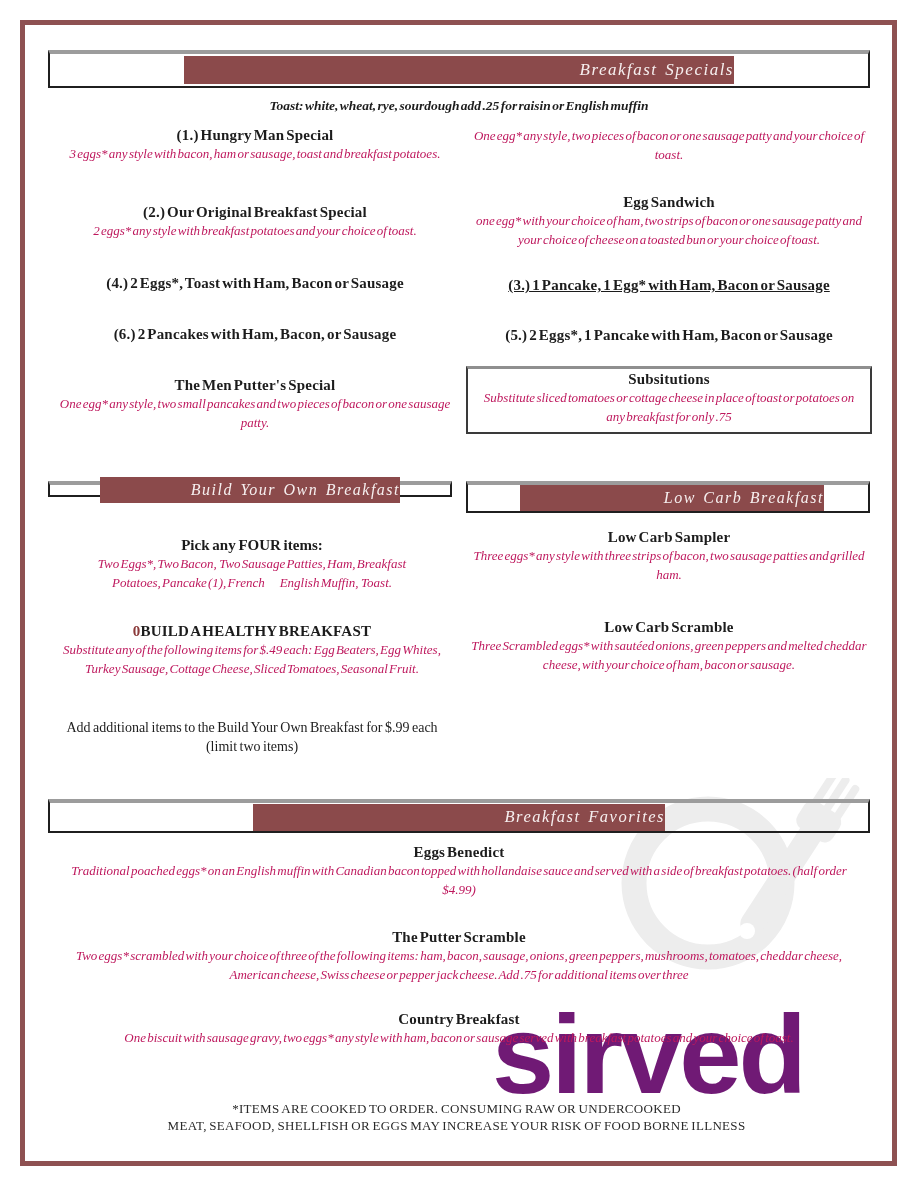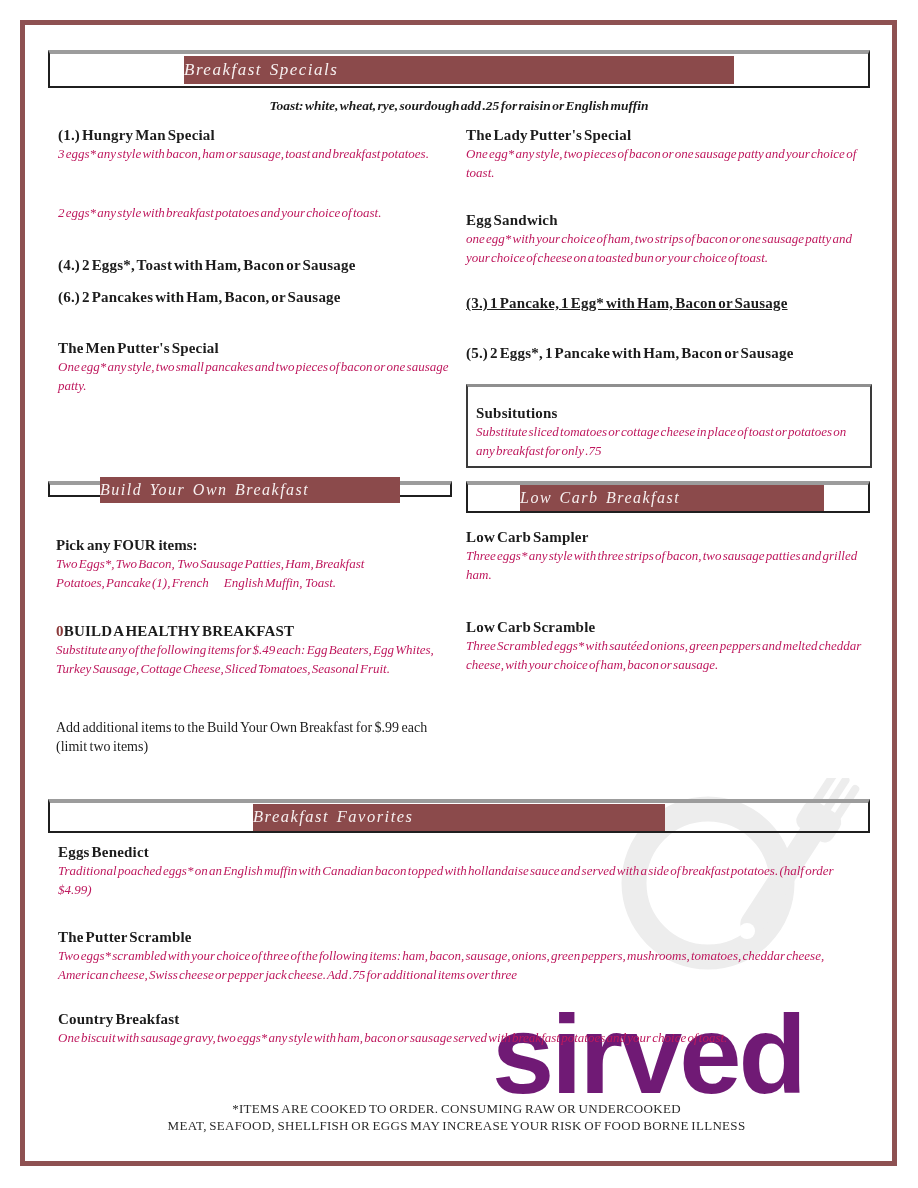--- a/index.html
+++ b/index.html
@@ -18,41 +18,41 @@
   }
   .watermark-logo{position:absolute;left:600px;top:778px;z-index:0;}
   .content{position:absolute;left:0;top:0;width:918px;height:1188px;z-index:1;}
   .section-box{
     position:absolute;background:transparent;box-sizing:border-box;
     border:2px solid #1f1f1f;border-top:4px solid #9c9c9c;
     display:flex;align-items:center;justify-content:center;
   }
   .banner{
     background:#8b4a4b;color:#f6efef;font-style:italic;text-align:center;
-    display:flex;align-items:center;justify-content:flex-start;
+    display:flex;align-items:center;justify-content:flex-end;
     letter-spacing:1.5px;word-spacing:2px;box-sizing:border-box;
   }
   .toast-note{
     position:absolute;left:0;width:918px;top:98px;text-align:center;
     font-style:italic;font-weight:600;font-size:13.5px;word-spacing:-2px;
   }
-  .col{position:absolute;}
+  .col{position:absolute;text-align:center;}
   .menu-item{margin:0;}
   .item-title{
     font-weight:600;font-size:15px;line-height:18px;
     word-spacing:-2px;letter-spacing:.2px;color:#1c1c1c;
   }
   .item-desc{
     font-style:italic;font-size:13px;line-height:19px;
     word-spacing:-2px;color:#be185d;
   }
   .prewrap{white-space:pre-wrap;}
   .sub-box{
     box-sizing:border-box;border:2px solid #3a3a3a;border-top:3px solid #8f8f8f;
-    padding:17px 8px 6px 8px;background:#fff;
+    padding:1px 8px 6px 8px;background:#fff;
   }
   .healthy-prefix{color:#8b3a3a;font-weight:700;}
   .add-note{
     font-size:14px;line-height:19px;font-weight:500;word-spacing:-1px;
     margin-top:40px;
   }
   .pick-title{font-weight:700;font-size:15px;line-height:18px;word-spacing:-1px;}
   .disclaimer{
     position:absolute;left:0;width:913px;top:1100px;text-align:center;
     font-size:13px;line-height:17px;font-weight:400;letter-spacing:.3px;
@@ -87,37 +87,37 @@
   </div>
 
   <div class="toast-note">Toast: white, wheat, rye, sourdough add .25 for raisin or English muffin</div>
 
   <div class="col" style="left:58px;top:126px;width:394px;">
     <div class="menu-item" style="margin-bottom:40px;">
       <div class="item-title">(1.) Hungry Man Special</div>
       <div class="item-desc">3 eggs* any style with bacon, ham or sausage, toast and breakfast potatoes.</div>
     </div>
     <div class="menu-item" style="margin-bottom:34px;">
+      <div class="item-title">(2.) Our Original Breakfast Special</div>
       <div class="item-desc">2 eggs* any style with breakfast potatoes and your choice of toast.</div>
     </div>
-    <div class="menu-item" style="margin-bottom:14px;">
+    <div class="menu-item" style="margin-bottom:33px;">
       <div class="item-title">(4.) 2 Eggs*, Toast with Ham, Bacon or Sausage</div>
     </div>
     <div class="menu-item" style="margin-bottom:33px;">
       <div class="item-title">(6.) 2 Pancakes with Ham, Bacon, or Sausage</div>
     </div>
     <div class="menu-item">
       <div class="item-title">The Men Putter's Special</div>
       <div class="item-desc">One egg* any style, two small pancakes and two pieces of bacon or one sausage patty.</div>
     </div>
   </div>
 
   <div class="col" style="left:466px;top:126px;width:406px;">
     <div class="menu-item" style="margin-bottom:29px;">
-      <div class="item-title">The Lady Putter's Special</div>
       <div class="item-desc">One egg* any style, two pieces of bacon or one sausage patty and your choice of toast.</div>
     </div>
     <div class="menu-item" style="margin-bottom:27px;">
       <div class="item-title">Egg Sandwich</div>
       <div class="item-desc">one egg* with your choice of ham, two strips of bacon or one sausage patty and your choice of cheese on a toasted bun or your choice of toast.</div>
     </div>
     <div class="menu-item" style="margin-bottom:32px;text-decoration:underline;">
       <div class="item-title">(3.) 1 Pancake, 1 Egg* with Ham, Bacon or Sausage</div>
     </div>
     <div class="menu-item" style="margin-bottom:22px;">

